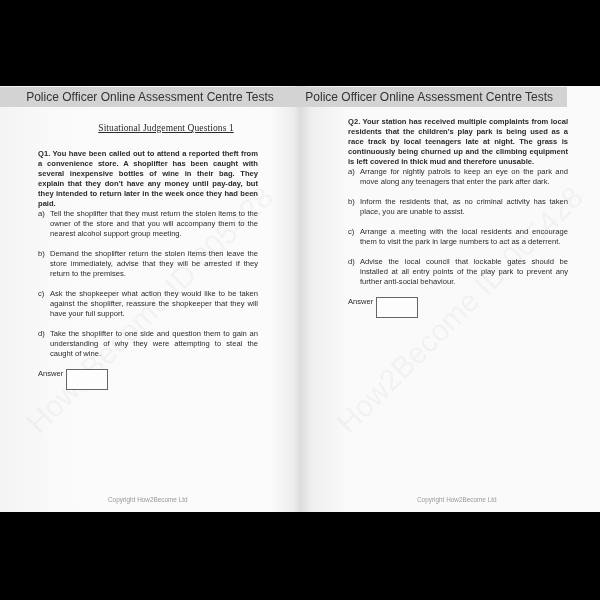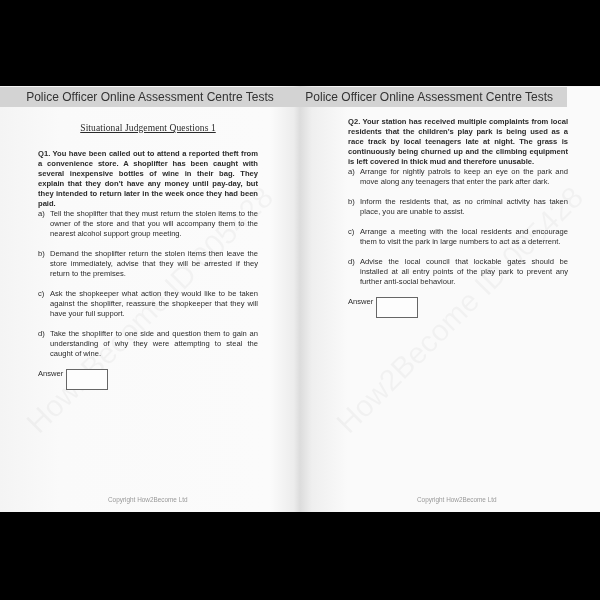--- a/index.html
+++ b/index.html
@@ -14,21 +14,21 @@
                 font-size:12px; line-height:20px; color:#333; }
   .page.left .header-bar { left:0; width:300px; text-align:center; }
   .page.right .header-bar { left:0; width:267px; text-align:right; padding-right:0; box-sizing:border-box; }
   .page.right .header-bar span { display:inline-block; margin-right:14px; }
   .page.left .header-bar span { display:inline-block; margin-left:0; }
   .content { position:absolute; font-size:7.6px; line-height:10px; text-align:justify; color:#2b2b2b; }
   .page.left .content { left:38px; width:220px; top:38px; }
   .page.right .content { left:48px; width:220px; top:31px; }
   .section-title { font-family:"Liberation Serif", serif; font-size:9.5px; text-align:center; margin:0 0 6px 0;
                    text-decoration:underline; letter-spacing:0.1px; }
-  .page.left .section-title { position:absolute; left:38px; width:220px; top:37px;text-align:center; }
+  .page.left .section-title { position:absolute; left:56px; width:220px; top:37px;text-align:center; }
   .page.left .content { top:63px; }
   p { margin:0;font-weight:bold; }
   .prompt { margin-top:10px; margin-bottom:4px; }
   .options { margin:0; padding:0; list-style:none; }
   .option { display:flex; margin-bottom:10px; }
   .option .letter { width:12px; flex:0 0 12px; }
   .option .text { flex:1; text-align:justify; }
   .answer-row { display:flex; align-items:flex-start; margin-top:2px; }
   .answer-label { width:28px; font-size:7.6px; }
   .answer-box { width:40px; height:19px; border:1px solid #666; background:#fdfdfd; }

